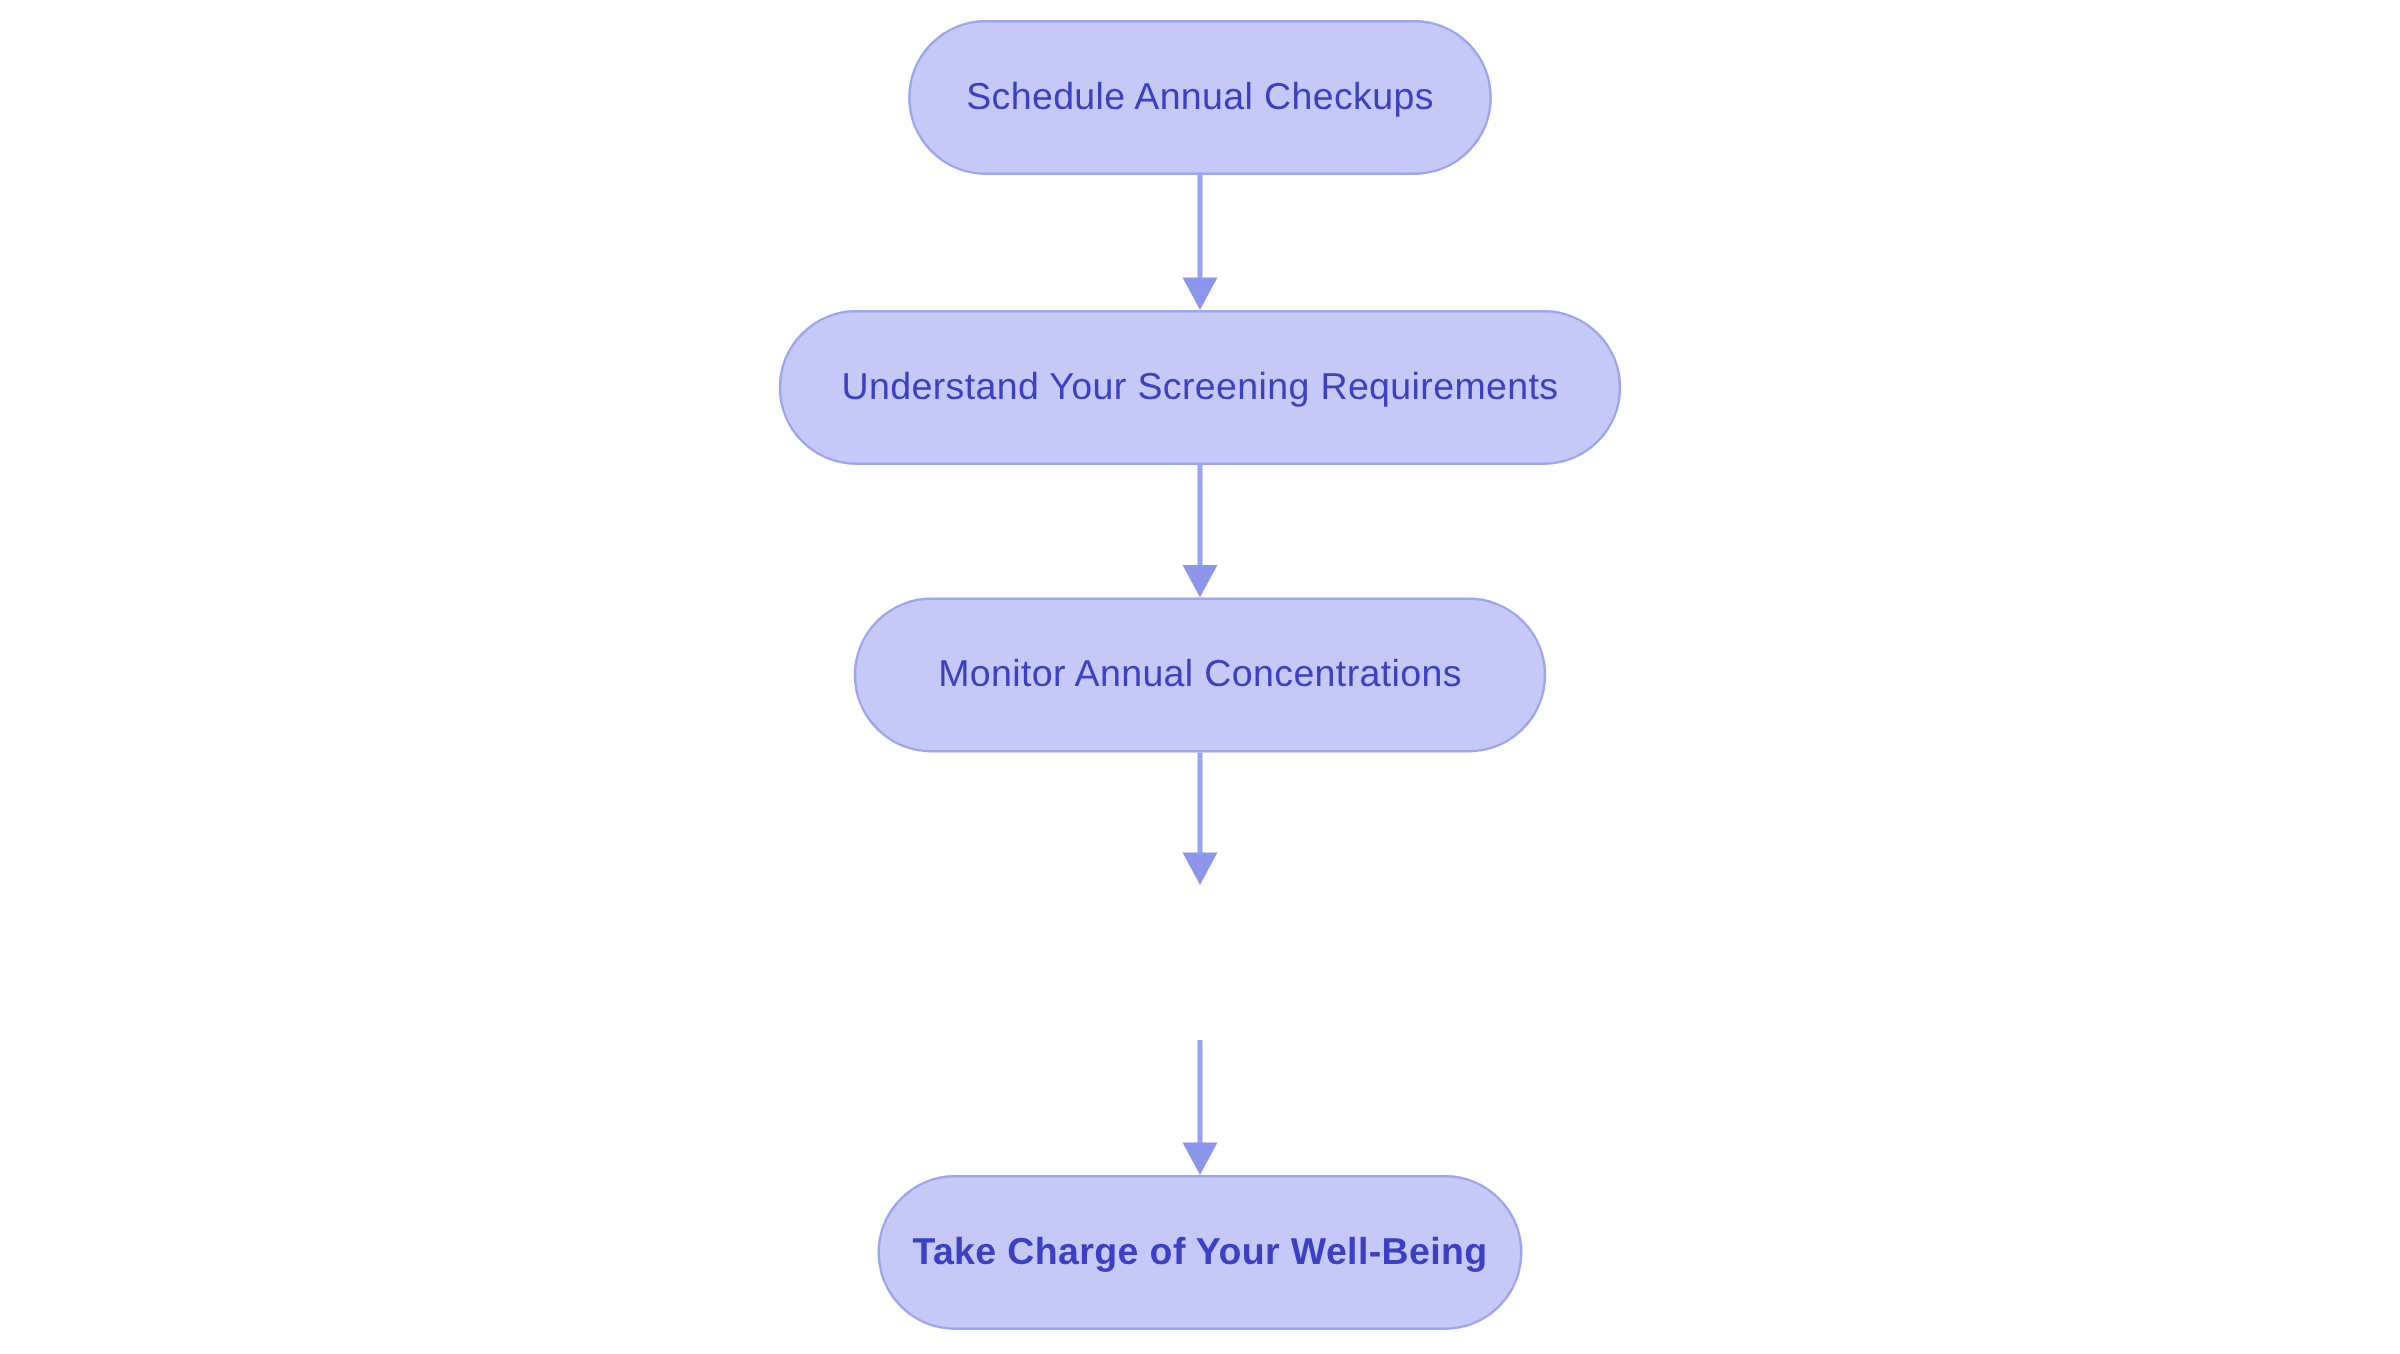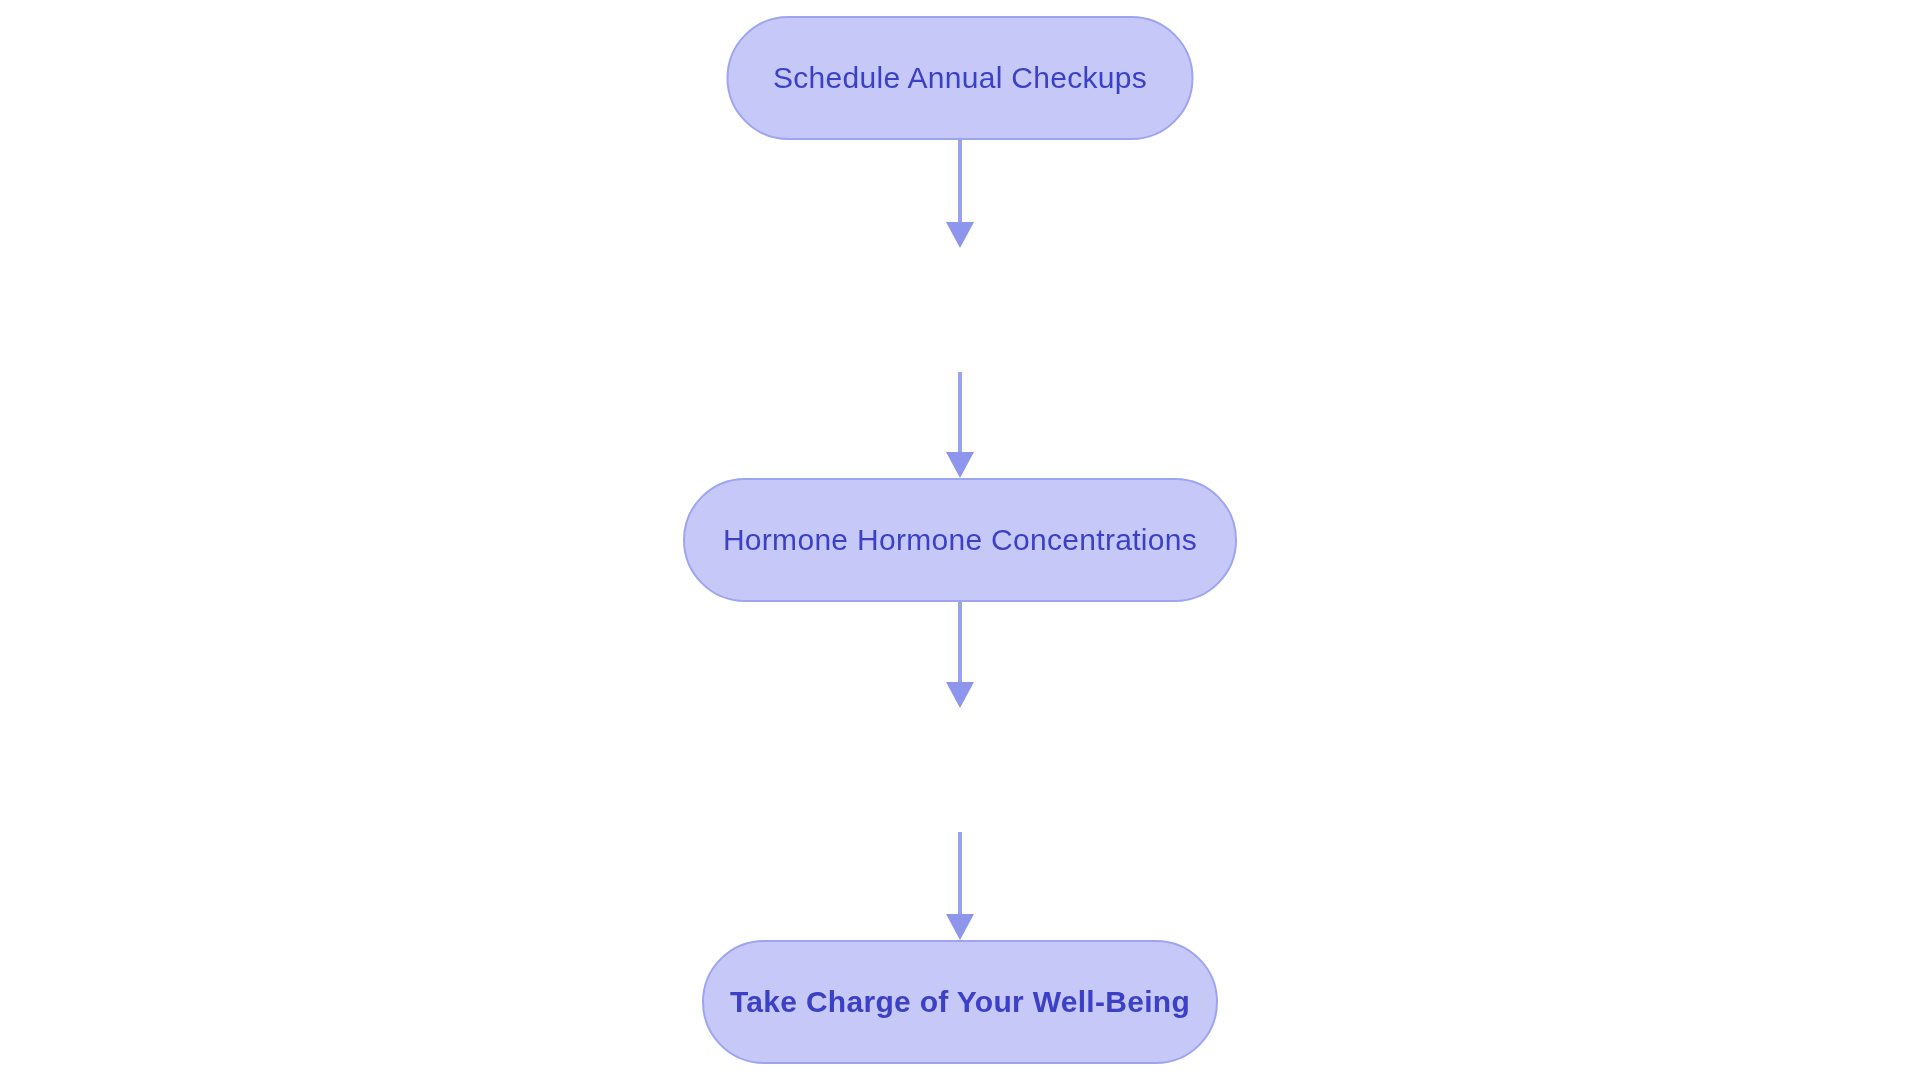--- a/index.html
+++ b/index.html
@@ -82,28 +82,31 @@
 
   <div class="node n0">
     <span>Schedule Annual Checkups</span>
   </div>
 
   <div class="arrow a0">
     <div class="line"></div>
     <div class="head"></div>
   </div>
 
+  <div class="node n1">
+    <span>Understand Your Screening Requirements</span>
+  </div>
 
   <div class="arrow a1">
     <div class="line"></div>
     <div class="head"></div>
   </div>
 
   <div class="node n2">
-    <span>Hormone Hormone Concentrations</span>
+    <span>Monitor Annual Concentrations</span>
   </div>
 
   <div class="arrow a2">
     <div class="line"></div>
     <div class="head"></div>
   </div>
 
 
   <div class="arrow a3">
     <div class="line"></div>

